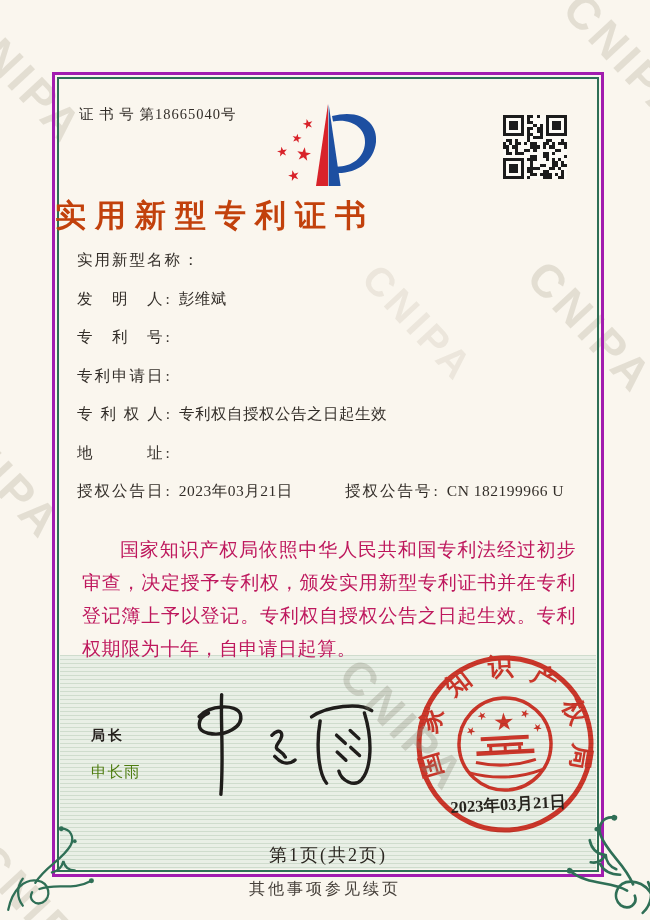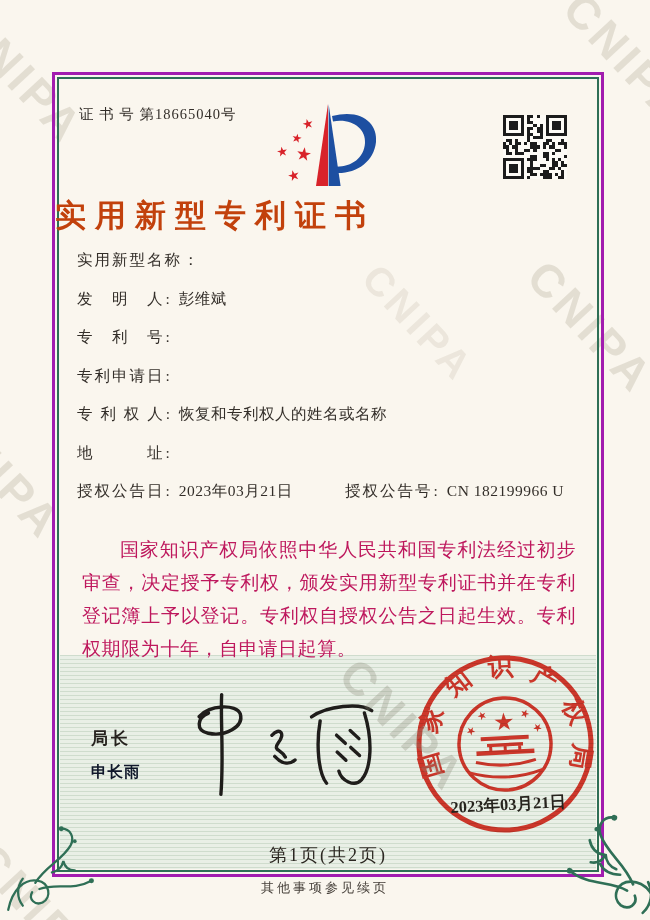--- a/index.html
+++ b/index.html
@@ -36,39 +36,39 @@
   .val{letter-spacing:.5px;}
   .row-addr .val{font-size:13.5px;letter-spacing:0;}
   .g1{width:268px;flex:none;display:flex;align-items:flex-start;}
   .g2{display:flex;align-items:center;}
   
   .paras{position:absolute;top:458px;left:27px;right:25px;font-size:19px;
          line-height:1.74;text-align:justify;color:#be185d;}
   .paras p{margin:0 0 7px;text-indent:2em;letter-spacing:.6px;}
   
   .signer-role{position:absolute;left:36px;top:652px;font-family:"Liberation Sans",sans-serif;
-               font-size:17px;font-weight:600;letter-spacing:3px;color:#26221e;}
+               font-size:14px;font-weight:600;letter-spacing:3px;color:#26221e;}
   .signer-name{position:absolute;left:36px;top:687px;font-family:"Liberation Sans",sans-serif;
-               font-size:15.5px;font-weight:700;letter-spacing:1px;color:#0f172a;}
+               font-size:15.5px;font-weight:400;letter-spacing:1px;color:#4d7c0f;}
   .sig{position:absolute;left:128px;top:606px;width:212px;height:118px;transform:rotate(-2deg);}
   .sig path{stroke:#1f1d1b;stroke-width:3.2;fill:none;stroke-linecap:round;stroke-linejoin:round;}
   
   .seal{position:absolute;left:358px;top:577px;width:184px;height:184px;
         transform:rotate(-3deg);mix-blend-mode:multiply;opacity:.96;}
   .pageno{position:absolute;top:768px;left:0;width:100%;text-align:center;
           font-size:18px;letter-spacing:2px;color:#2b2721;}
   
   .flourish{position:absolute;}
   .fl-bl{left:2px;top:810px;width:104px;height:104px;}
   .fl-br{left:556px;top:792px;width:120px;height:130px;transform:scaleX(-1) rotate(-10deg);}
   .flourish path{stroke:#2f6f56;fill:none;stroke-width:2.2;stroke-linecap:round;}
   .flourish circle{fill:#2f6f56;}
   
   .footnote{position:absolute;top:879px;left:0;width:100%;text-align:center;
-            font-size:13px;letter-spacing:3px;color:#46403a;}
+            font-size:16px;letter-spacing:3px;color:#46403a;}
   .star{font-family:"DejaVu Sans",sans-serif;}
 </style>
 </head>
 <body>
 
 <div class="page">
 
   <div class="wm wm1">CNIPA</div>
   <div class="wm wm2">CNIPA</div>
   <div class="wm wm3">CNIPA</div>
@@ -328,21 +328,21 @@
         <span class="lbl">专　利　号</span>
           <span class="colon">:</span>
       </div>
       <div class="row">
         <span class="lbl">专利申请日</span>
           <span class="colon">:</span>
       </div>
       <div class="row">
         <span class="lbl">专 利 权 人</span>
           <span class="colon">:</span>
-          <span class="val">恢复和专利权人的姓名或名称</span>
+          <span class="val">专利权自授权公告之日起生效</span>
       </div>
       <div class="row row-addr">
         <span class="lbl">地　　　址</span>
           <span class="colon">:</span>
       </div>
       <div class="row">
         <span class="g1">
           <span class="lbl">授权公告日</span>
             <span class="colon">:</span>
             <span class="val">2023年03月21日</span>

